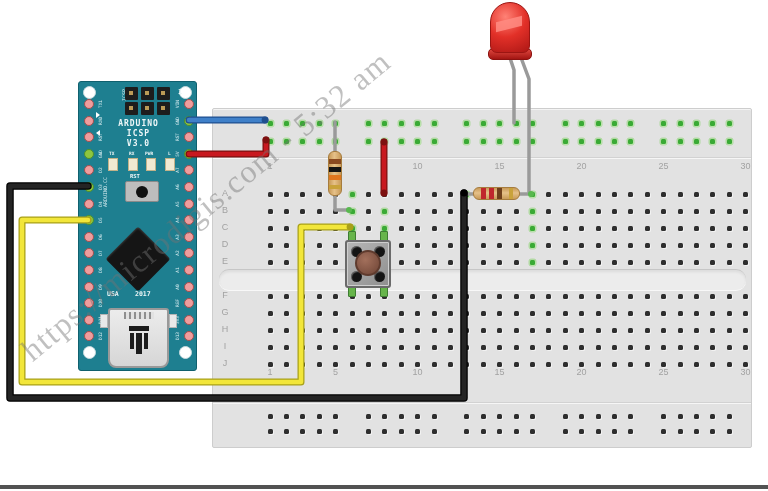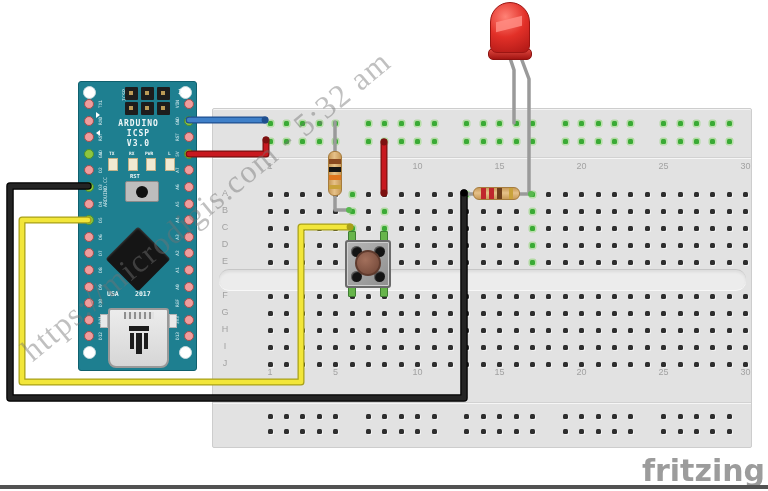--- a/index.html
+++ b/index.html
@@ -667,16 +667,15 @@
   <div class="abs" style="left:488px;top:2px;width:44px;height:60px;z-index:6;">
     <div class="abs" style="left:0;top:46px;width:44px;height:12px;border-radius:5px;background:linear-gradient(180deg,#e04840,#a31512);border:1px solid #8c1210;box-sizing:border-box;"></div>
     <div class="abs" style="left:2px;top:0;width:40px;height:51px;border-radius:20px 20px 7px 7px;
                 background:radial-gradient(circle at 38% 28%,#ff8276,#e23028 48%,#b51b18 92%);
                 border:1px solid #9c1512;box-sizing:border-box;overflow:hidden;">
       <div class="abs" style="left:5px;top:16px;width:26px;height:10px;background:rgba(255,140,130,.85);transform:skewY(-14deg);"></div>
     </div>
   </div>
 
   <div class="watermark">https://microdigis.com - 5:32 am</div>
-  <div class="fritzing">fritzing</div>
   <div class="abs" style="left:0;top:485px;width:768px;height:4px;background:#525252;z-index:7;"></div>
 
 </div>
 
 </body></html>

